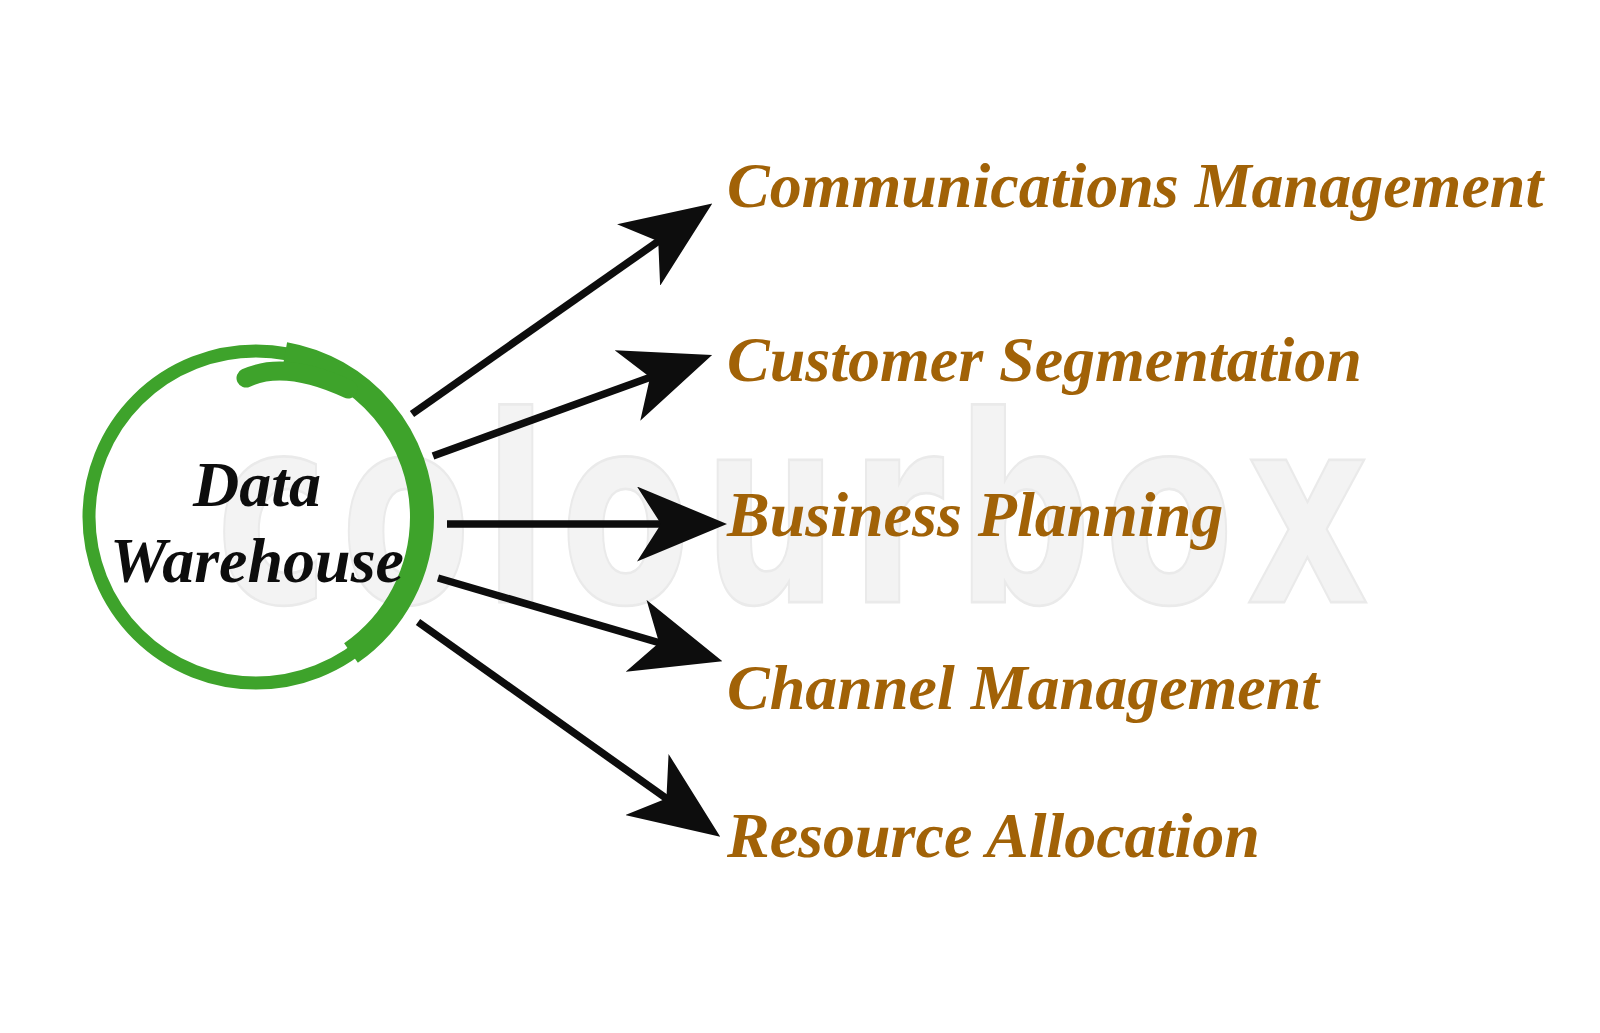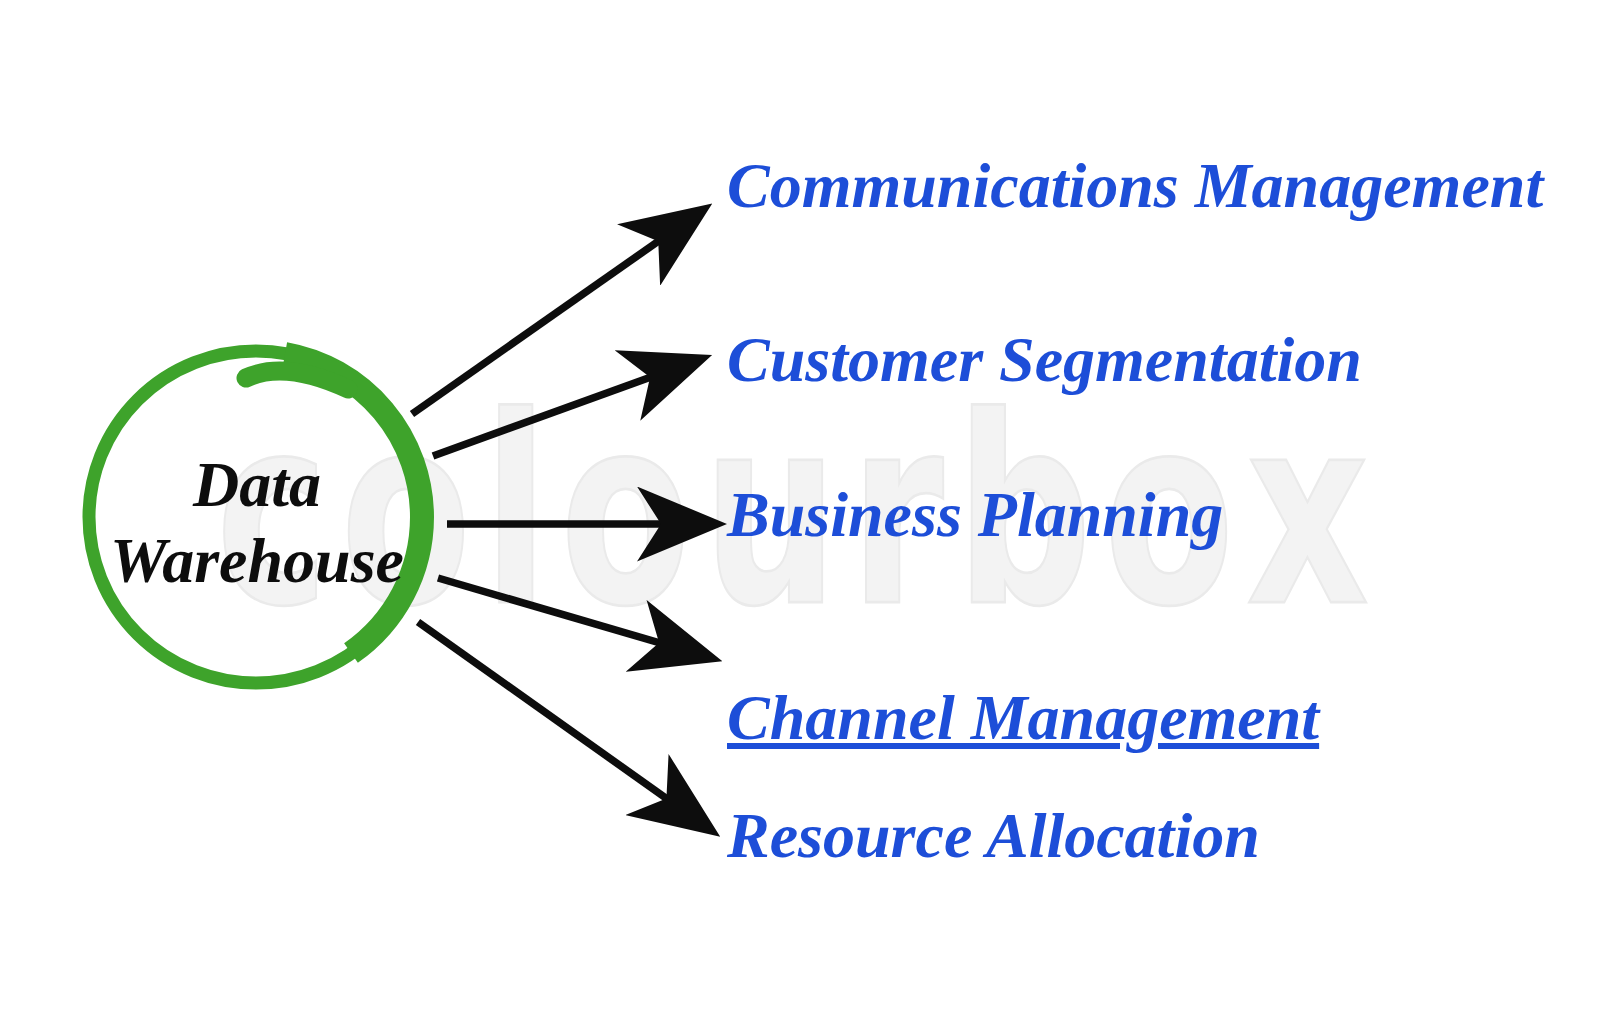--- a/index.html
+++ b/index.html
@@ -49,27 +49,27 @@
   }
   .hub-text span { display: block; }
   .item-label {
     position: absolute;
     left: 727px;
     font-style: italic;
     font-weight: bold;
     font-size: 64px;
     line-height: 64px;
     white-space: nowrap;
-    color: #1d4ed8;
+    color: #a16207;
     z-index: 3;
   }
   .item-1 { top: 154px; }
   .item-2 { top: 328px; }
   .item-3 { top: 483px; text-align: right; }
-  .item-4 { top: 686px; text-decoration: underline; }
+  .item-4 { top: 656px; }
   .item-5 { top: 804px; }
 </style>
 </head>
 <body>
 
 <div id="canvas">
 
   <div class="watermark">colourbox</div>
 
   <svg class="diagram-layer" width="1600" height="1033" viewBox="0 0 1600 1033">

